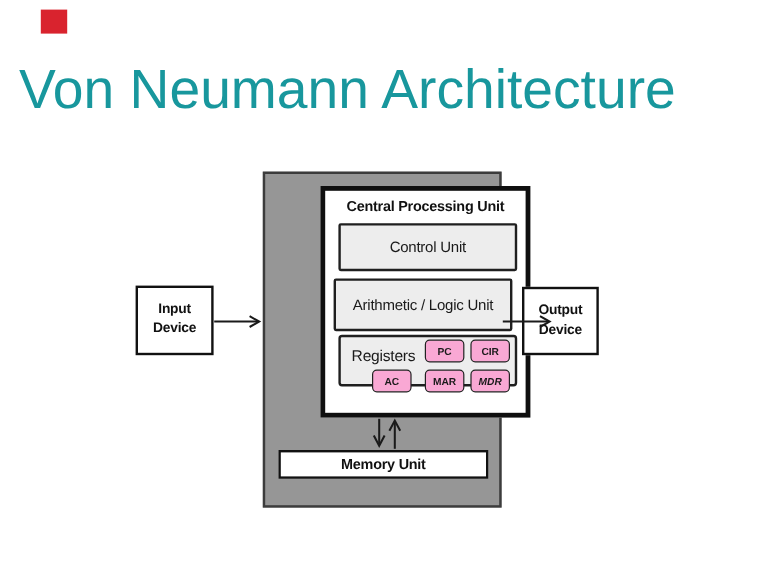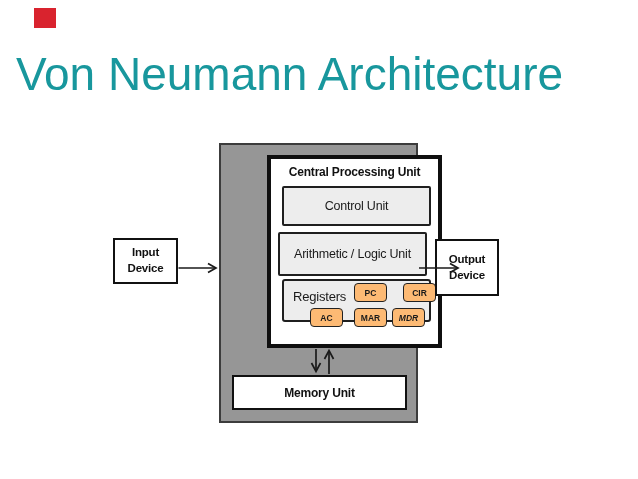--- a/index.html
+++ b/index.html
@@ -93,39 +93,39 @@
     left: 9px; top: 8px;
     font-size: 13px;
     font-weight: 400;
     letter-spacing: -0.2px;
     color: #1A1A1A;
   }
   .reg-chip {
     position: absolute;
     box-sizing: border-box;
     width: 33px; height: 19px;
-    background: #fdba74;
+    background: #f9a8d4;
     border: 1.5px solid #222222;
     border-radius: 4px;
     display: flex; align-items: center; justify-content: center;
     font-size: 8.5px;
     font-weight: 700;
     color: #1A1A1A;
   }
   .chip-pc  { left: 70px;  top: 2px; }
-  .chip-cir { left: 119px; top: 2px; }
+  .chip-cir { left: 108px; top: 2px; }
   .chip-ac  { left: 26px;  top: 27px; }
   .chip-mar { left: 70px;  top: 27px; }
   .chip-mdr { left: 108px; top: 27px; font-style: italic; }
 
   
   .memory-box {
     position: absolute;
     left: 232px; top: 375px;
-    width: 175px; height: 35px;
+    width: 175px; height: 24px;
     box-sizing: border-box;
     background: #ffffff;
     border: 2px solid #111111;
     display: flex; align-items: center; justify-content: center;
     font-size: 12px;
     font-weight: 700;
     letter-spacing: -0.2px;
     color: #111111;
   }
 
@@ -136,21 +136,21 @@
     background: #ffffff;
     border: 2px solid #111111;
     display: flex; align-items: center; justify-content: center;
     text-align: center;
     font-size: 11.5px;
     font-weight: 700;
     letter-spacing: -0.2px;
     line-height: 1.35;
     color: #111111;
   }
-  .input-box  { left: 113px; top: 238px; width: 65px; height: 46px; }
+  .input-box  { left: 113px; top: 238px; width: 65px; height: 58px; }
   .output-box { left: 435px; top: 239px; width: 64px; height: 57px; }
 
   
   .arrows {
     position: absolute;
     left: 0; top: 0;
     width: 638px; height: 479px;
     pointer-events: none;
   }
   .arrows path, .arrows polyline {

